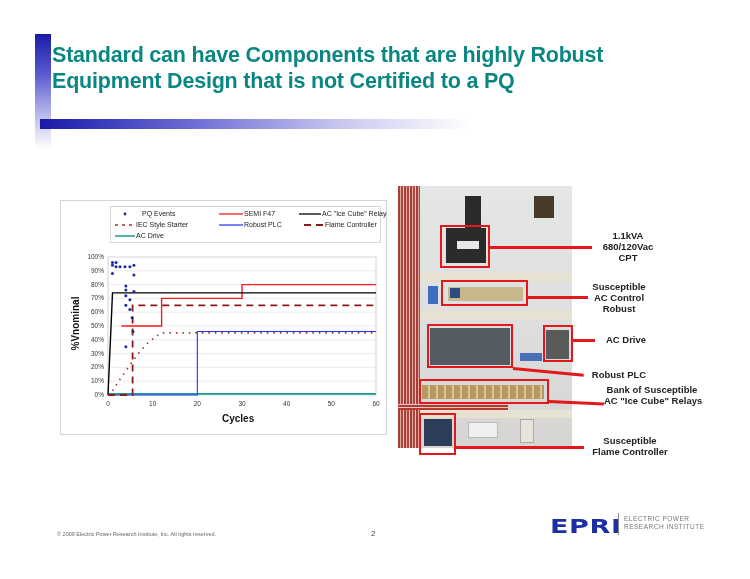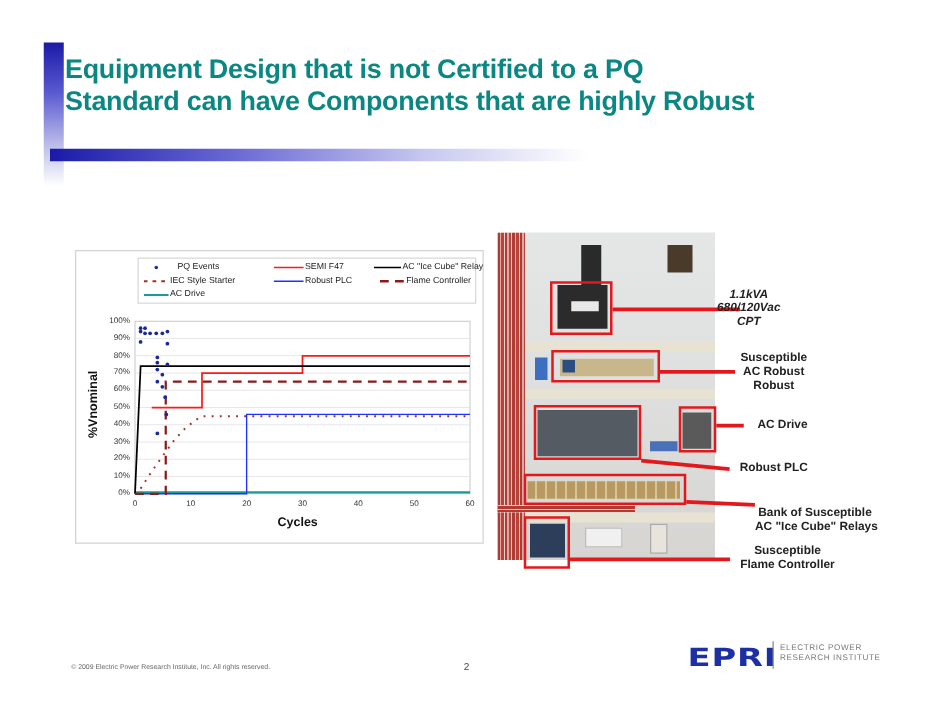--- a/index.html
+++ b/index.html
@@ -82,22 +82,22 @@
   .logo-text {
     position: absolute; left: 624px; top: 515px; font-size: 6.5px; color: #777; line-height: 8px; letter-spacing: 0.5px;
   }
 </style>
 </head>
 <body>
 
 <div class="accent-bar-vertical"></div>
 <div class="accent-bar-horizontal"></div>
 <div class="title">
+  <div>Standard can have Components that are highly Robust</div>
   <div>Equipment Design that is not Certified to a PQ</div>
-  <div>Standard can have Components that are highly Robust</div>
 </div>
 
 <div class="chart-box"></div>
 <div class="legend-box">
   <div class="legend-item" style="left:4px;top:3px;">
     <span class="legend-swatch">
       <svg width="20" height="6">
           <circle cx="10" cy="3" r="1.4" fill="#1a2a9a"></circle>
         </svg>
     </span>
@@ -247,37 +247,37 @@
 <div class="red-box" style="left:419px;top:379px;width:130px;height:25px;"></div>
 <div class="red-box" style="left:419px;top:413px;width:37px;height:42px;"></div>
 
 <div class="leader" style="left:490px;top:246px;width:102px;"></div>
 <div class="leader" style="left:528px;top:296px;width:60px;"></div>
 <div class="leader" style="left:573px;top:339px;width:22px;"></div>
 <div class="leader" style="left:513px;top:367px;width:71px;transform:rotate(5.5deg);"></div>
 <div class="leader" style="left:549px;top:400px;width:55px;transform:rotate(2.5deg);"></div>
 <div class="leader" style="left:456px;top:446px;width:128px;"></div>
 
-<div class="photo-label" style="left:568px;top:230px;width:62px;font-style:italic;">
+<div class="photo-label" style="left:597px;top:230px;width:62px;">
   <div>1.1kVA</div>
   <div>680/120Vac</div>
   <div>CPT</div>
 </div>
 <div class="photo-label" style="left:588px;top:281px;width:62px;">
   <div>Susceptible</div>
-  <div>AC Robust</div>
+  <div>AC Control</div>
   <div>Robust</div>
 </div>
 <div class="photo-label" style="left:604px;top:334px;width:44px;">
   <div>AC Drive</div>
 </div>
 <div class="photo-label" style="left:588px;top:369px;width:62px;">
   <div>Robust PLC</div>
 </div>
-<div class="photo-label" style="left:604px;top:405px;width:96px;">
+<div class="photo-label" style="left:604px;top:384px;width:96px;">
   <div>Bank of Susceptible</div>
   <div>AC "Ice Cube" Relays</div>
 </div>
 <div class="photo-label" style="left:588px;top:435px;width:84px;">
   <div>Susceptible</div>
   <div>Flame Controller</div>
 </div>
 
 <div class="copyright">© 2009 Electric Power Research Institute, Inc. All rights reserved.</div>
 <div class="page-number">2</div>

